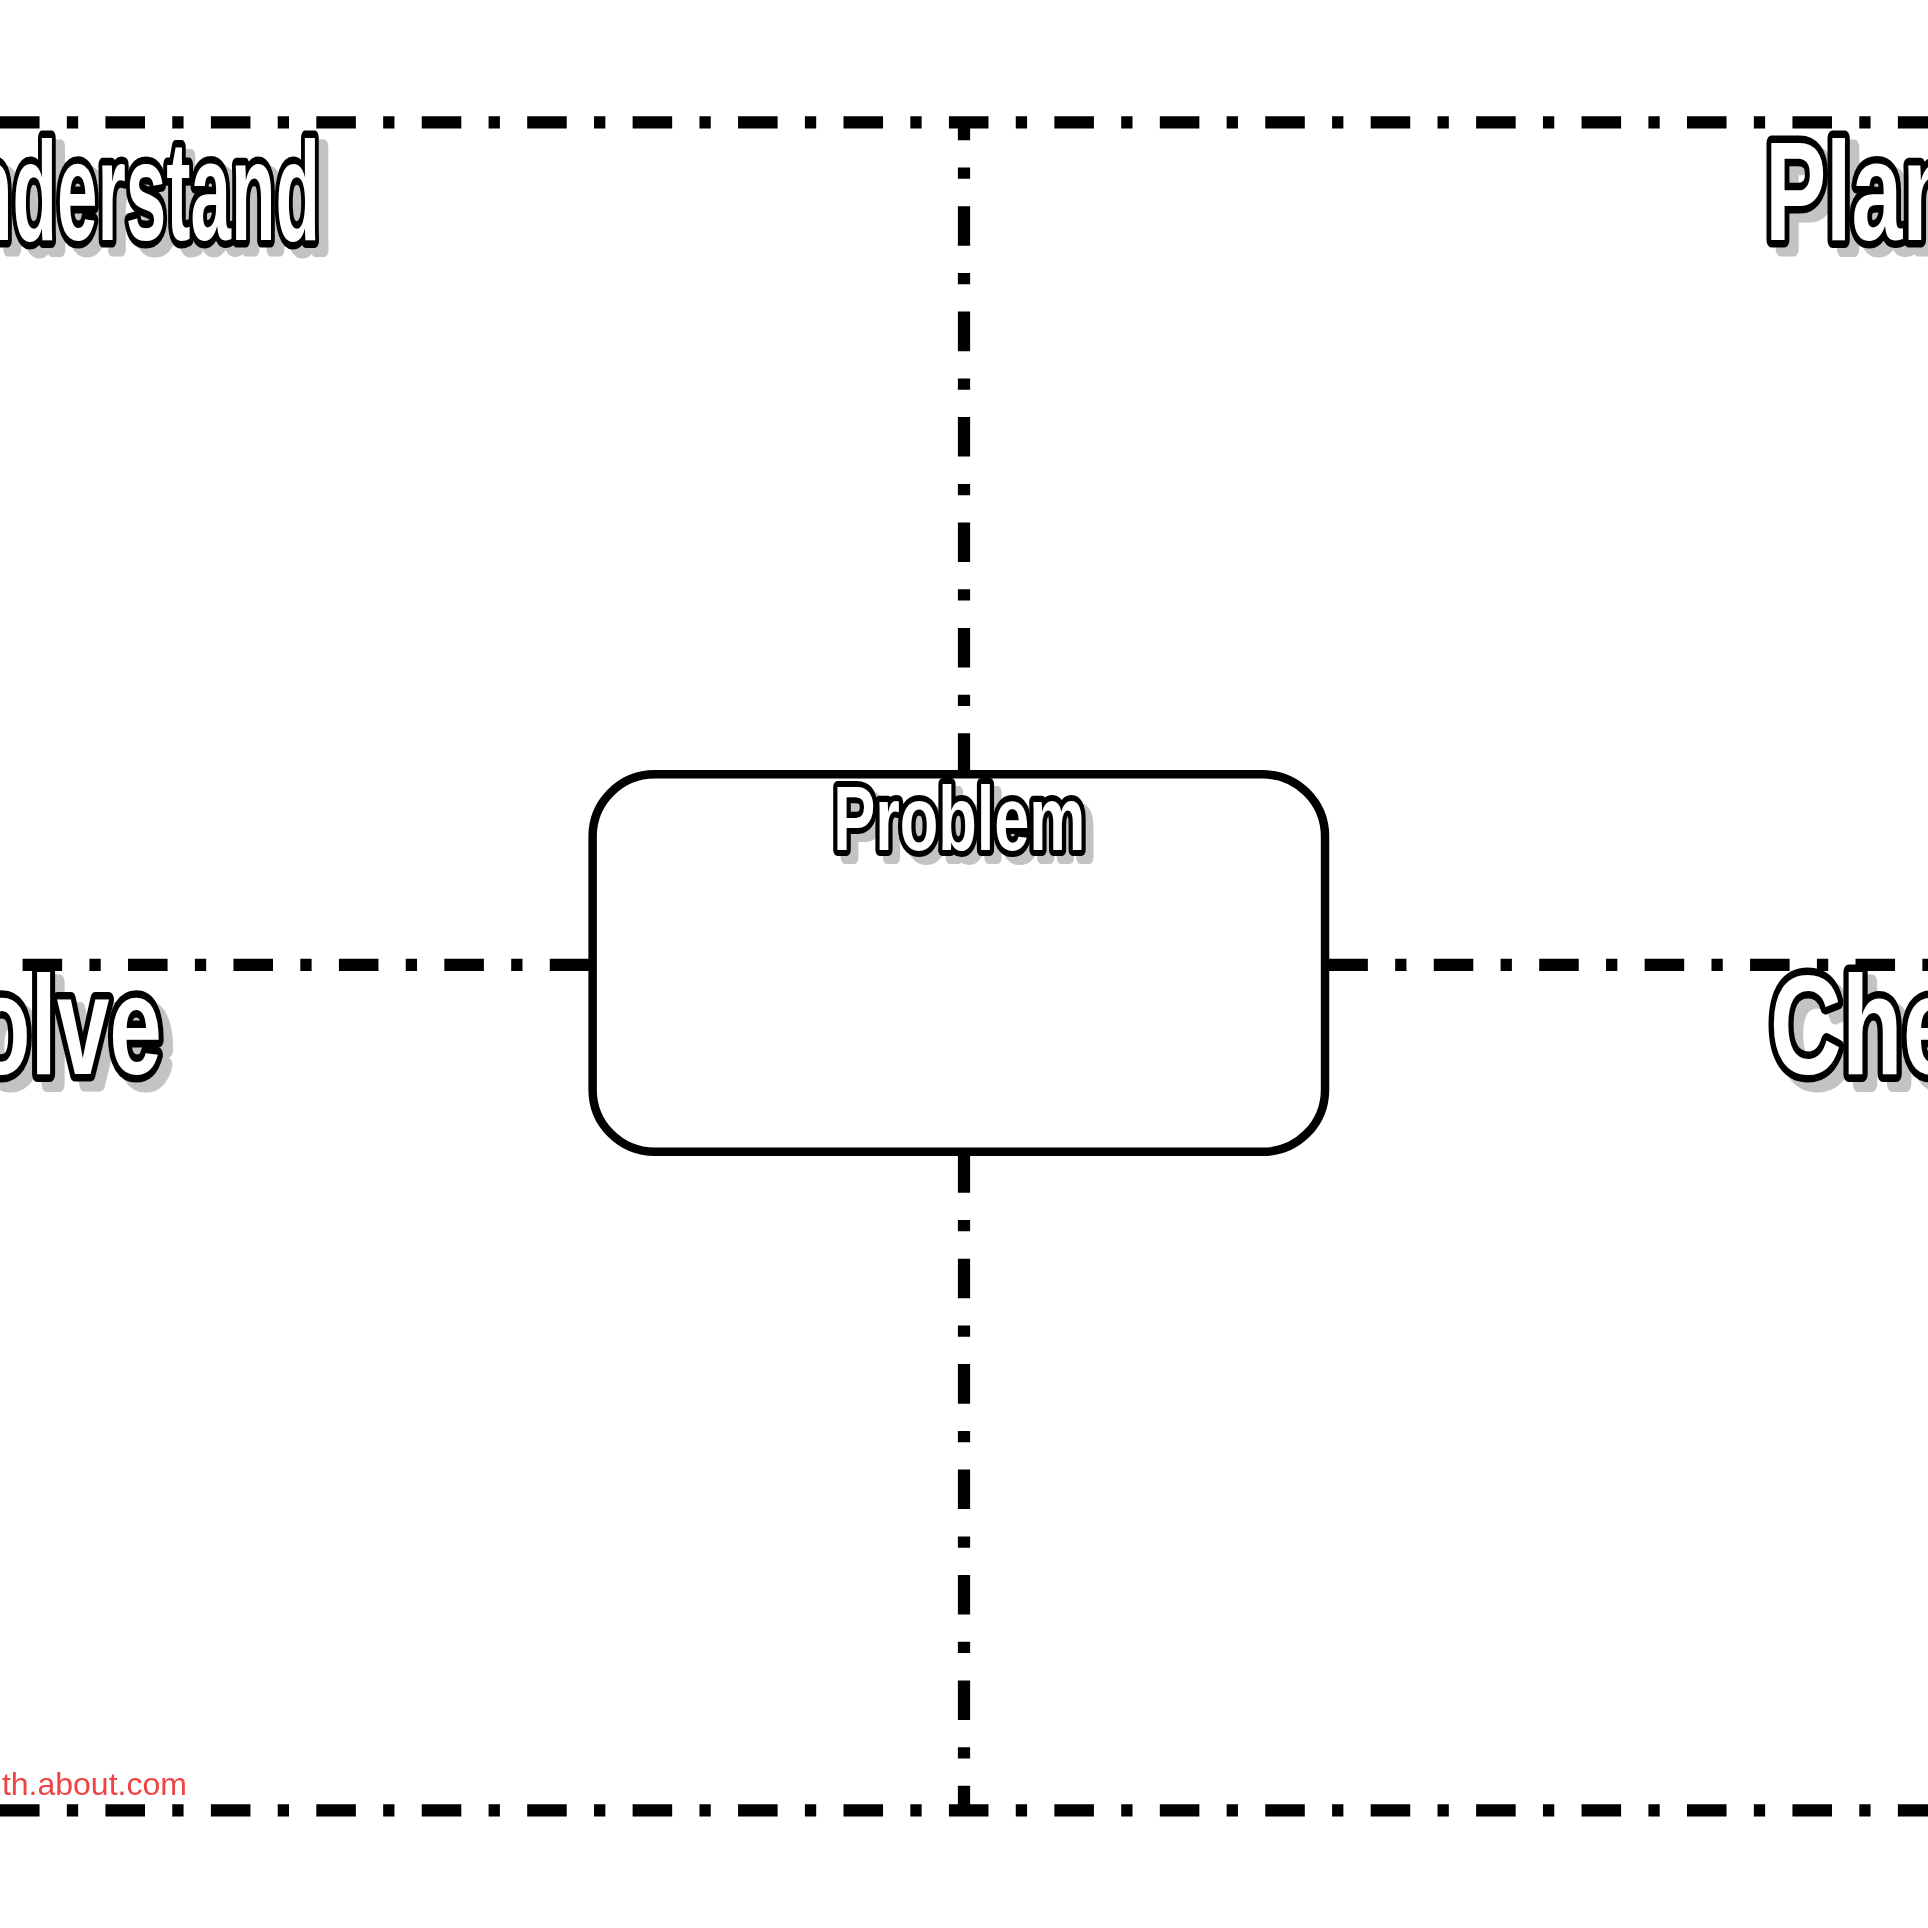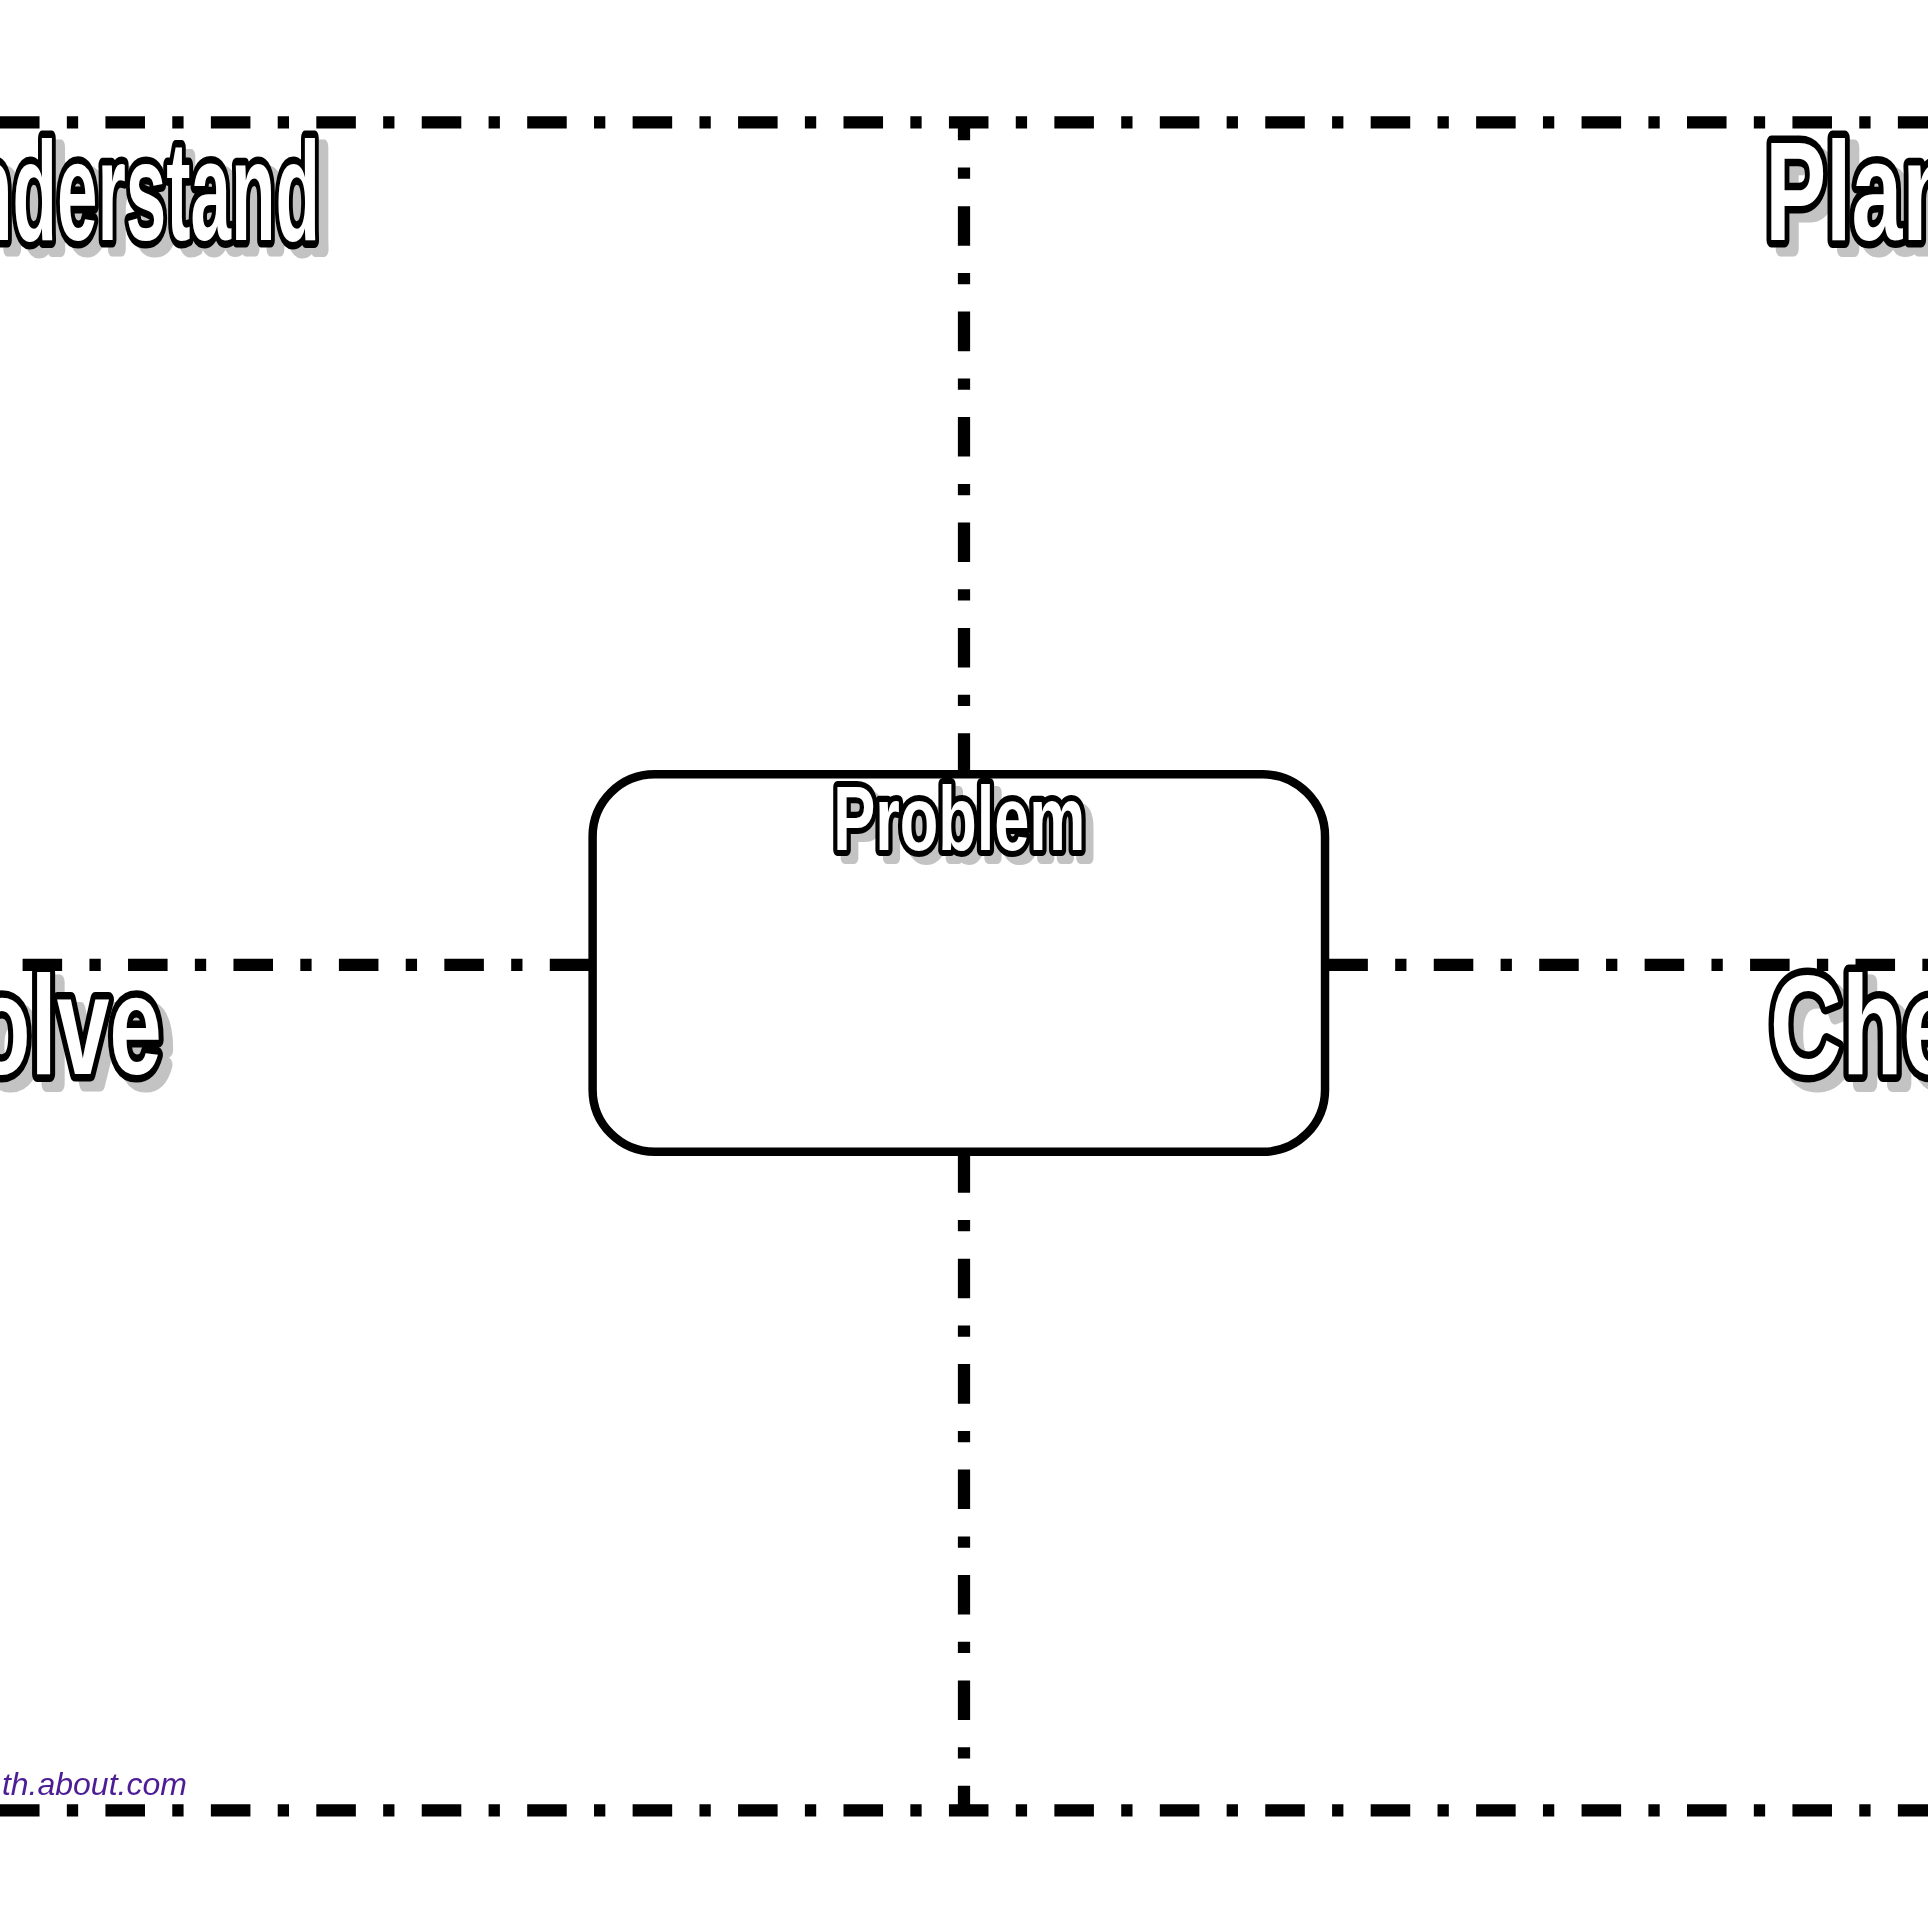--- a/index.html
+++ b/index.html
@@ -50,24 +50,23 @@
     fill: #c3c3c3;
     stroke: #c3c3c3;
   }
   .quad-word   { font-size: 150px; stroke-width: 16; }
   .problem-word{ font-size: 96px;  stroke-width: 13; }
   .watermark {
     position: absolute;
     left: 1.9px;
     top: 1768px;
     font-family: "Liberation Sans", sans-serif;
-    font-style: italic;
     font-size: 32px;
     line-height: 32px;
-    color: #4c1d95;
+    color: #ef4444;
     white-space: nowrap;
   }
   .quad-region {
     position: absolute;
     background: transparent;
   }
   .region-understand { left: 0;      top: 129px;  width: 958px; height: 830px; }
   .region-plan       { left: 971px; top: 129px;  width: 958px; height: 830px; }
   .region-solve      { left: 0;      top: 972px; width: 958px; height: 833px; }
   .region-check      { left: 971px; top: 972px; width: 958px; height: 833px; }

